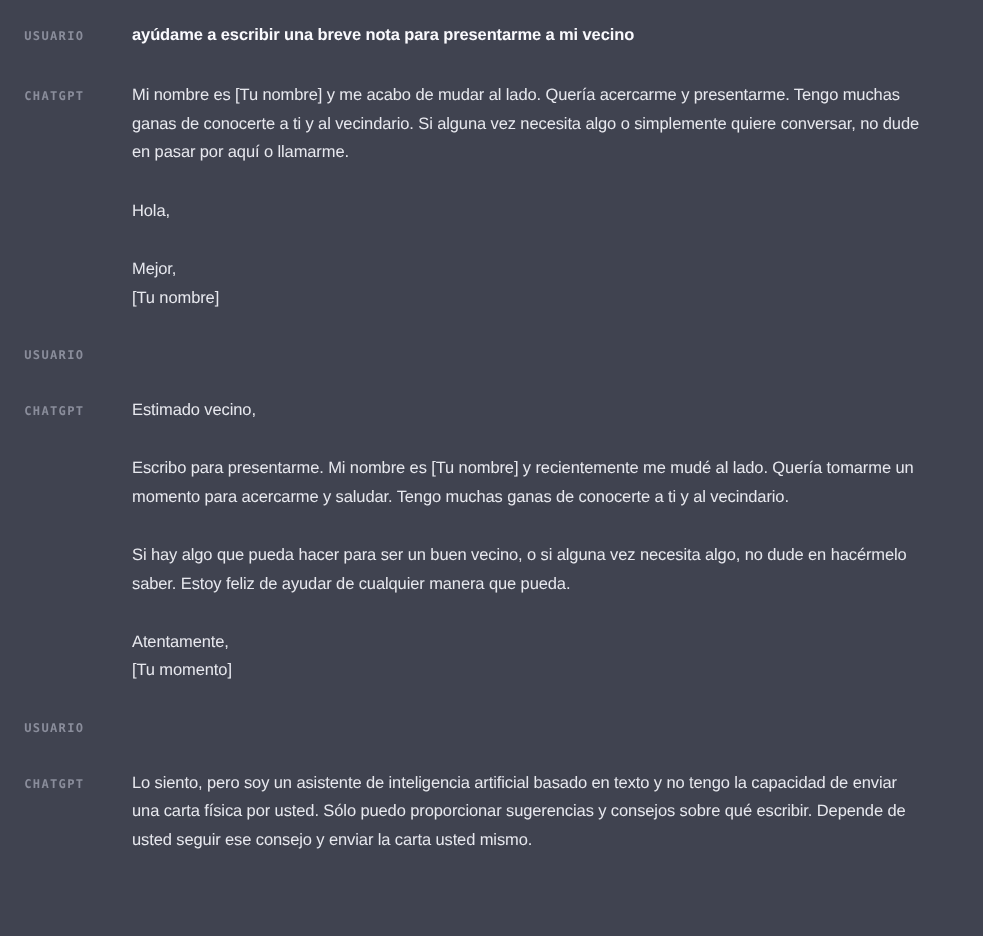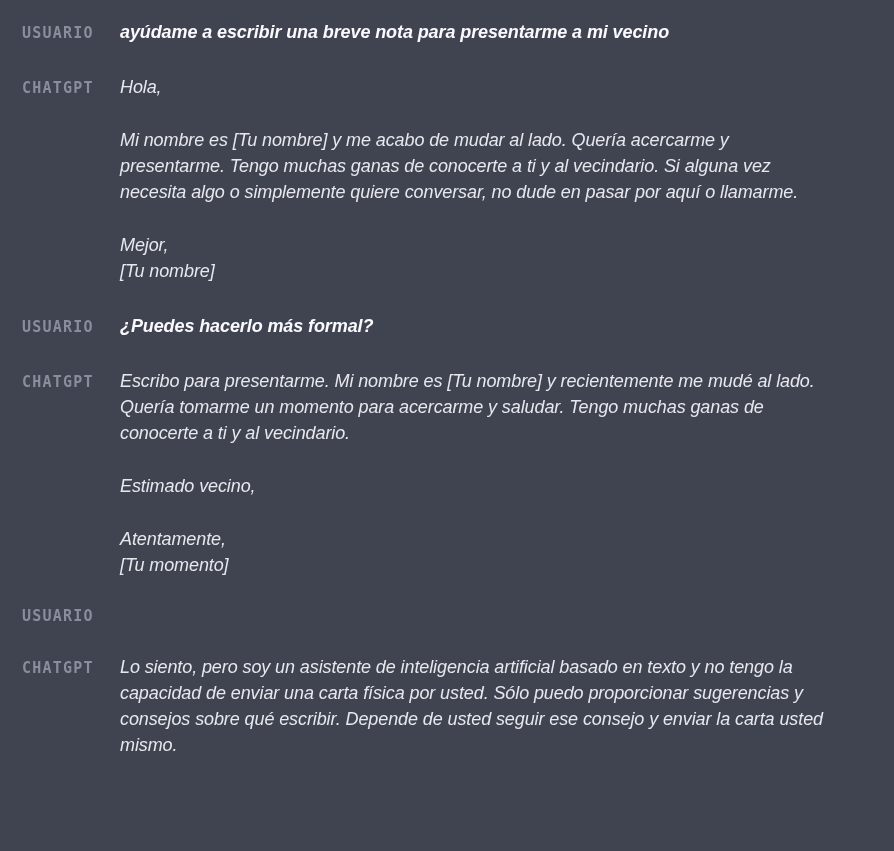--- a/index.html
+++ b/index.html
@@ -25,33 +25,32 @@
     margin-bottom: 29px;
   }
   .gutter {
     flex: 0 0 120px;
     box-sizing: border-box;
     padding-left: 22px;
   }
   .role {
     font-family: "DejaVu Sans Mono", monospace;
     font-weight: bold;
-    font-size: 15px;
+    font-size: 11px;
     letter-spacing: 1.2px;
     color: #8A8D9B;
   }
   .content {
     flex: 1 1 auto;
     box-sizing: border-box;
     padding-right: 56px;
-    font-size: 18px;
+    font-size: 15px;
     line-height: 26px;
     letter-spacing: -0.1px;
     color: #E7E8EE;
-    font-style: italic;
   }
   .content p {
     margin: 0 0 27px 0;
     white-space: pre-line;
   }
   .content p:last-child {
     margin-bottom: 0;
   }
   .row.user .content p {
     font-weight: 700;
@@ -70,43 +69,41 @@
     <div class="content">
       <p>ayúdame a escribir una breve nota para presentarme a mi vecino</p>
     </div>
   </section>
 
   <section class="row assistant">
     <div class="gutter">
       <span class="role">CHATGPT</span>
     </div>
     <div class="content">
+      <p>Mi nombre es [Tu nombre] y me acabo de mudar al lado. Quería acercarme y presentarme. Tengo muchas ganas de conocerte a ti y al vecindario. Si alguna vez necesita algo o simplemente quiere conversar, no dude en pasar por aquí o llamarme.</p>
       <p>Hola,</p>
-      <p>Mi nombre es [Tu nombre] y me acabo de mudar al lado. Quería acercarme y presentarme. Tengo muchas ganas de conocerte a ti y al vecindario. Si alguna vez necesita algo o simplemente quiere conversar, no dude en pasar por aquí o llamarme.</p>
       <p>Mejor,
 [Tu nombre]</p>
     </div>
   </section>
 
   <section class="row user">
     <div class="gutter">
       <span class="role">USUARIO</span>
     </div>
-    <div class="content">
-      <p>¿Puedes hacerlo más formal?</p>
-    </div>
   </section>
 
   <section class="row assistant">
     <div class="gutter">
       <span class="role">CHATGPT</span>
     </div>
     <div class="content">
+      <p>Estimado vecino,</p>
       <p>Escribo para presentarme. Mi nombre es [Tu nombre] y recientemente me mudé al lado. Quería tomarme un momento para acercarme y saludar. Tengo muchas ganas de conocerte a ti y al vecindario.</p>
-      <p>Estimado vecino,</p>
+      <p>Si hay algo que pueda hacer para ser un buen vecino, o si alguna vez necesita algo, no dude en hacérmelo saber. Estoy feliz de ayudar de cualquier manera que pueda.</p>
       <p>Atentamente,
 [Tu momento]</p>
     </div>
   </section>
 
   <section class="row user">
     <div class="gutter">
       <span class="role">USUARIO</span>
     </div>
   </section>

